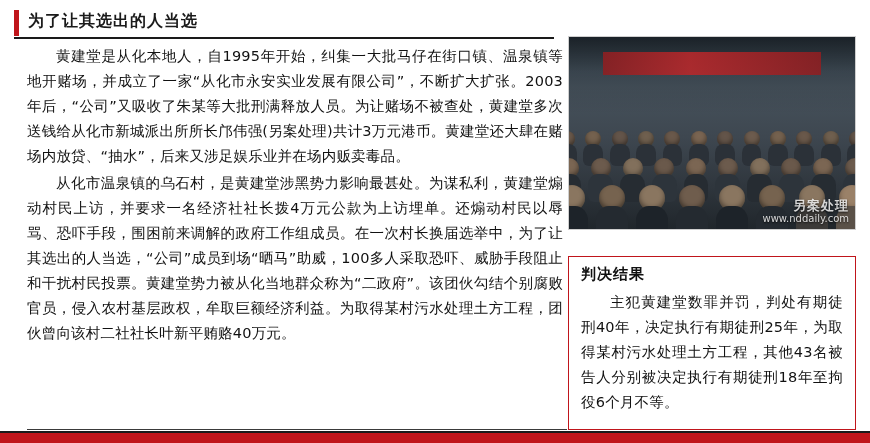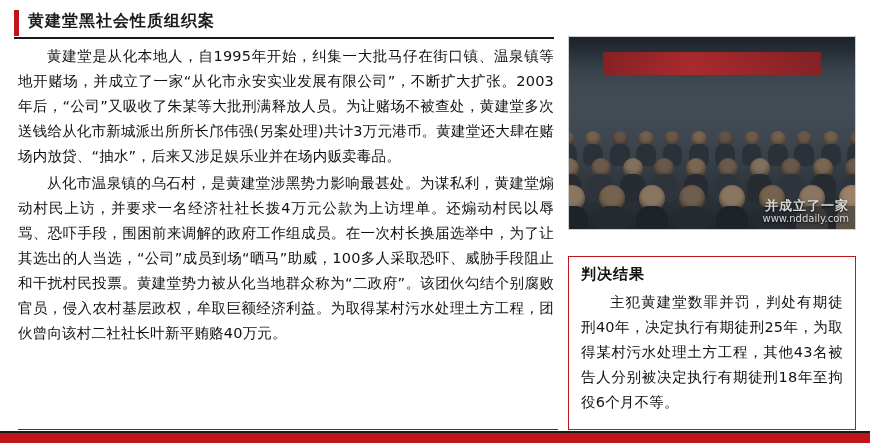--- a/index.html
+++ b/index.html
@@ -52,21 +52,21 @@
     left: 0;
     top: 27px;
     width: 540px;
     height: 2px;
     background: #1a1a1a;
   }
 
   
   .article {
     position: absolute;
-    left: 18px;
+    left: 27px;
     top: 44px;
     width: 540px;
     height: 386px;
     box-sizing: border-box;
     border-bottom: 1px solid #3a3a3a;
     padding-right: 4px;
   }
   .article p {
     margin: 0 0 2px 0;
     font-family: "DejaVu Sans", "Liberation Sans", sans-serif;
@@ -196,21 +196,21 @@
     background: #1a1a1a;
   }
 </style>
 </head>
 <body>
 
 <div class="page">
 
   <div class="title-wrap">
     <div class="title-bar"></div>
-    <div class="title-text">黄建堂黑社会性质组织案</div>
+    <div class="title-text">为了让其选出的人当选</div>
     <div class="title-rule"></div>
   </div>
 
   <div class="article">
     <p>黄建堂是从化本地人，自1995年开始，纠集一大批马仔在街口镇、温泉镇等地开赌场，并成立了一家“从化市永安实业发展有限公司”，不断扩大扩张。2003年后，“公司”又吸收了朱某等大批刑满释放人员。为让赌场不被查处，黄建堂多次送钱给从化市新城派出所所长邝伟强(另案处理)共计3万元港币。黄建堂还大肆在赌场内放贷、“抽水”，后来又涉足娱乐业并在场内贩卖毒品。</p>
     <p>从化市温泉镇的乌石村，是黄建堂涉黑势力影响最甚处。为谋私利，黄建堂煽动村民上访，并要求一名经济社社长拨4万元公款为上访埋单。还煽动村民以辱骂、恐吓手段，围困前来调解的政府工作组成员。在一次村长换届选举中，为了让其选出的人当选，“公司”成员到场“晒马”助威，100多人采取恐吓、威胁手段阻止和干扰村民投票。黄建堂势力被从化当地群众称为“二政府”。该团伙勾结个别腐败官员，侵入农村基层政权，牟取巨额经济利益。为取得某村污水处理土方工程，团伙曾向该村二社社长叶新平贿赂40万元。</p>
   </div>
 
   <div class="photo-frame">
     <div class="photo-canvas">
@@ -339,21 +339,21 @@
             <div class="head" style="background:#8a7660"></div>
             <div class="body" style="background:#3c3a38"></div>
           </div>
         <div class="person" style="max-width:26px">
             <div class="head" style="background:#9a8168"></div>
             <div class="body" style="background:#5a5148"></div>
           </div>
       </div>
     </div>
     <div class="photo-wm">
-      <div class="wm-main">并成立了一家</div>
+      <div class="wm-main">另案处理</div>
       <div class="wm-sub">www.nddaily.com</div>
     </div>
   </div>
 
   <div class="verdict">
     <div class="verdict-title">判决结果</div>
     <div class="verdict-body">主犯黄建堂数罪并罚，判处有期徒刑40年，决定执行有期徒刑25年，为取得某村污水处理土方工程，其他43名被告人分别被决定执行有期徒刑18年至拘役6个月不等。</div>
   </div>
 
   <div class="bottom-rule-inner"></div>

